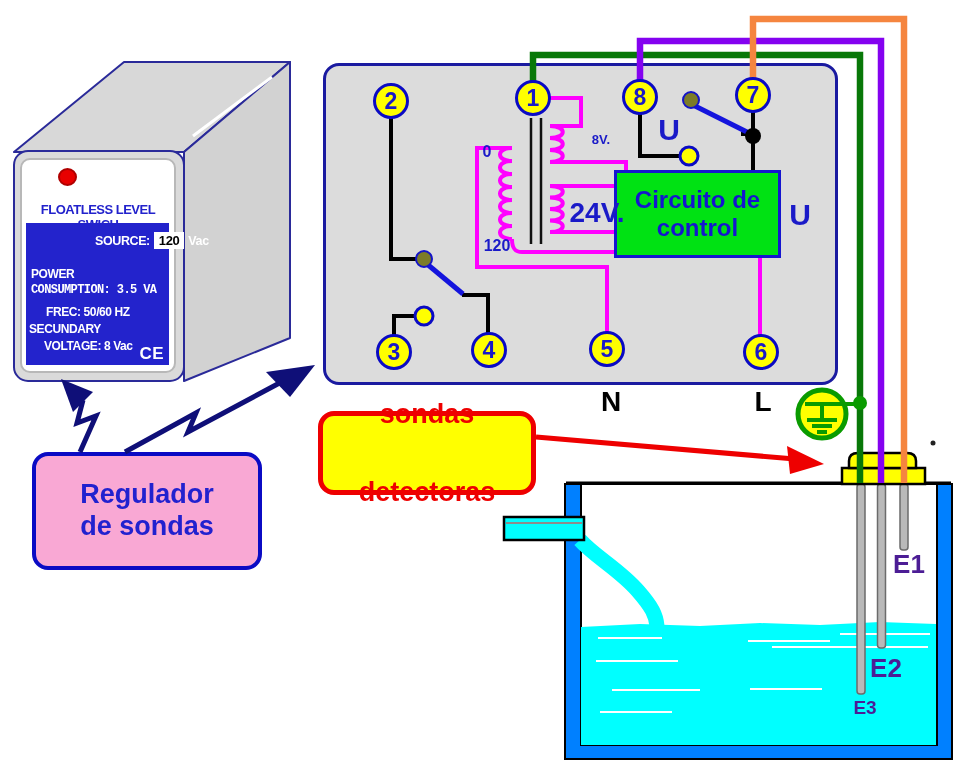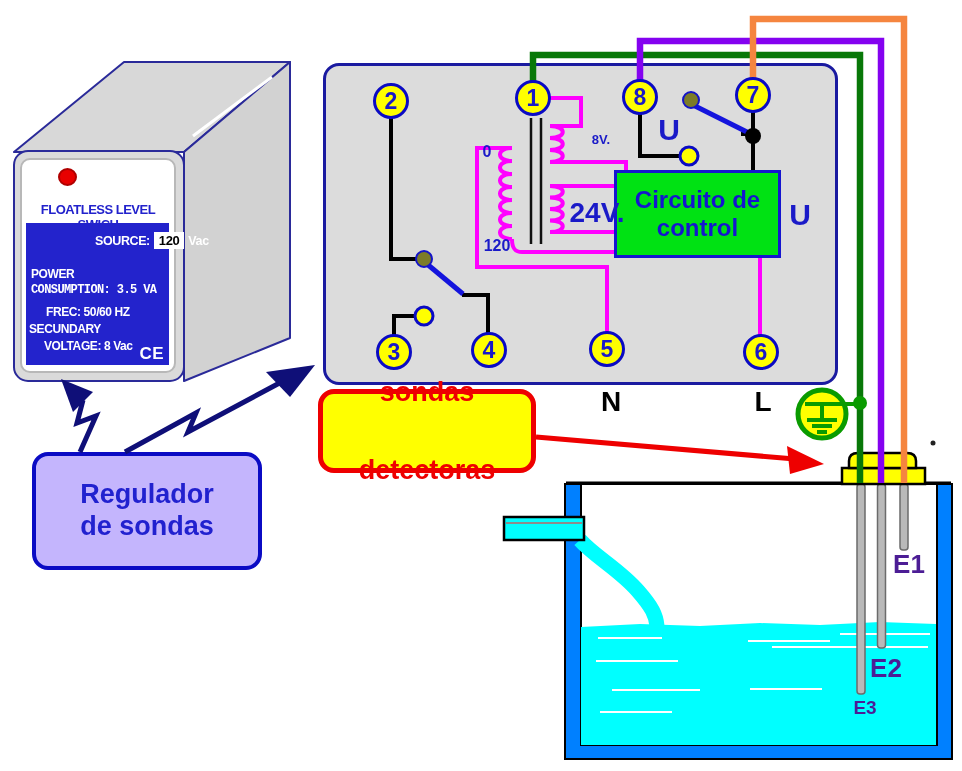--- a/index.html
+++ b/index.html
@@ -5,25 +5,25 @@
   html,body{margin:0;padding:0;background:#fff;}
   .stage{position:relative;width:962px;height:771px;background:#fff;overflow:hidden;
          font-family:"Liberation Sans", sans-serif;}
   .abs{position:absolute;}
   .layer{position:absolute;left:0;top:0;width:962px;height:771px;}
   svg{position:absolute;left:0;top:0;}
   
   .socket-panel{left:323px;top:63px;width:515px;height:322px;background:#dcdcdc;
     border:3px solid #1a1aa0;border-radius:16px;box-sizing:border-box;}
   
-  .regulador{left:32px;top:452px;width:230px;height:118px;background:#c4b5fd;
+  .regulador{left:32px;top:452px;width:230px;height:118px;background:#f9a8d4;
     border:4px solid #0b0bc4;border-radius:16px;box-sizing:border-box;
     display:flex;flex-direction:column;align-items:center;justify-content:center;
     color:#2121cf;font-weight:bold;font-size:27px;line-height:1.17;}
-  .sondas{left:318px;top:389px;width:218px;height:84px;background:#ffff00;
+  .sondas{left:318px;top:411px;width:218px;height:84px;background:#ffff00;
     border:5px solid #ee0000;border-radius:16px;box-sizing:border-box;
     display:flex;flex-direction:column;align-items:center;justify-content:center;
     color:#ee0000;font-weight:bold;font-size:27px;line-height:1.12;gap:48px;}
   .controlbox{left:614px;top:170px;width:167px;height:88px;background:#00e213;
     border:3px solid #1515cf;box-sizing:border-box;
     display:flex;flex-direction:column;align-items:center;justify-content:center;
     color:#1515cf;font-weight:bold;font-size:24px;line-height:1.15;}
   
   .term{width:36px;height:36px;border-radius:50%;background:#ffff00;
     border:3px solid #0b0bc4;box-sizing:border-box;display:flex;align-items:center;

